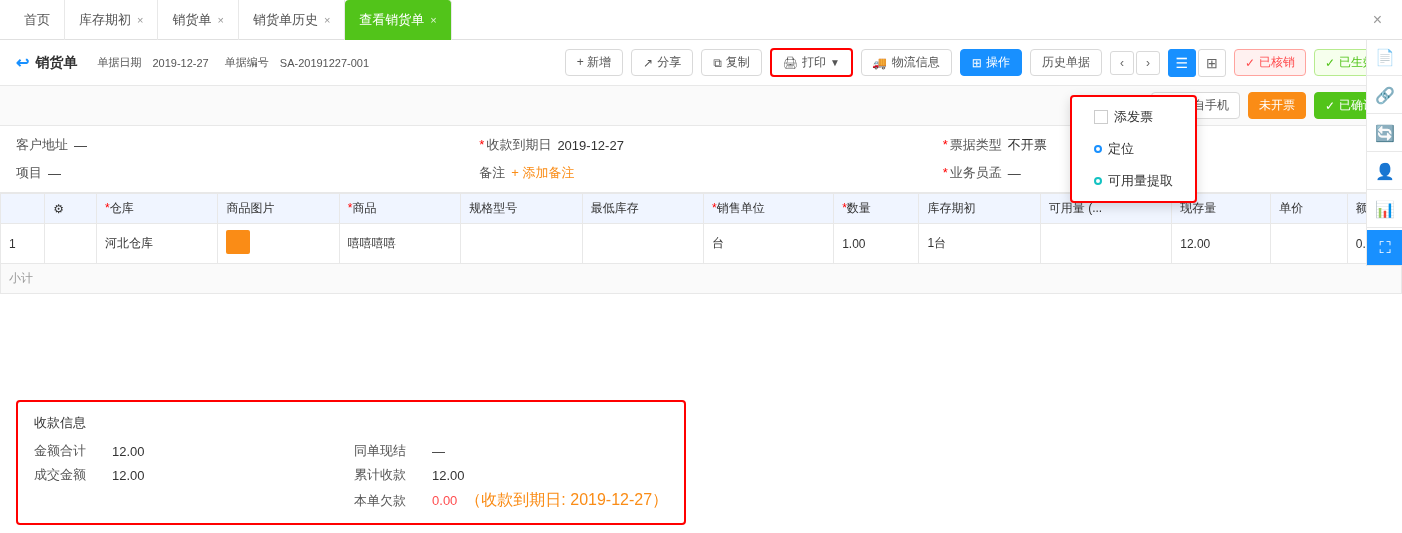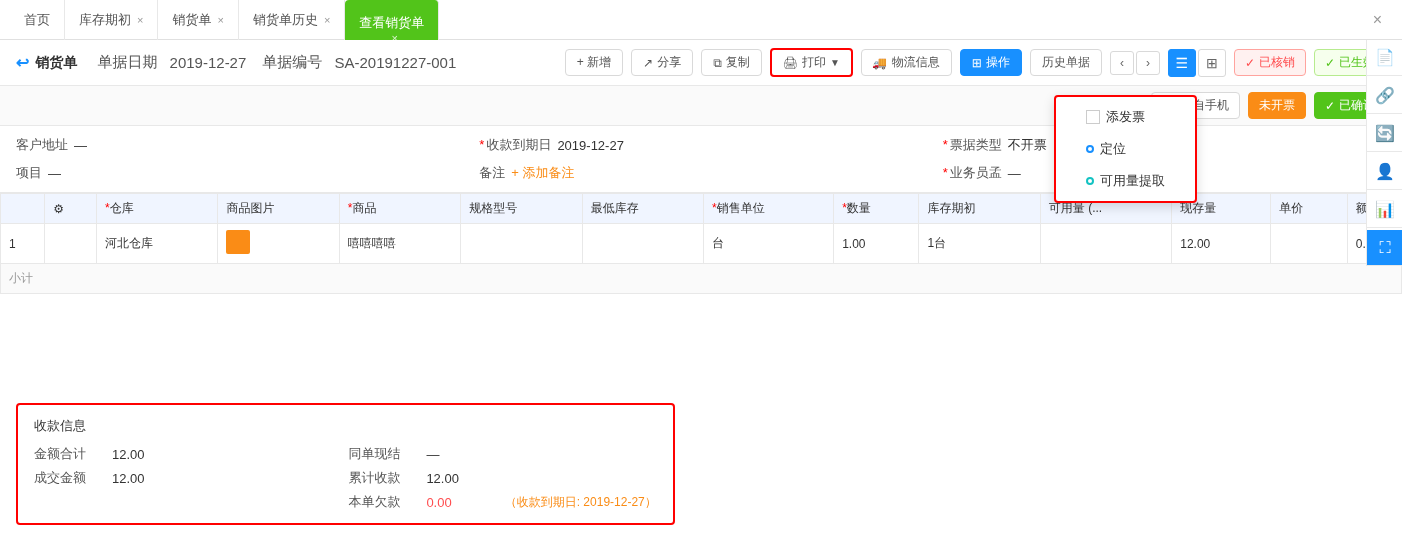--- a/index.html
+++ b/index.html
@@ -13,39 +13,39 @@
     }
     .tab-item {
       display: flex; align-items: center; padding: 14px 14px; height: 40px;
       cursor: pointer; font-size: 13px; color: #555; border-right: 1px solid #e8e8e8;
       white-space: nowrap;
     }
     .tab-item .close-btn {
       margin-left: 6px; color: #999; font-size: 11px; cursor: pointer;
     }
     .tab-item.highlight {
-      background: #52c41a; color: #fff; border-radius: 4px 4px 0 0; flex-direction: column;
+      background: #52c41a; color: #fff; border-radius: 4px 4px 0 0;
     }
     .tab-close-global {
       margin-left: auto; font-size: 16px; color: #999; cursor: pointer; padding: 0 10px;
     }
 
     
     .main-content {
       background: #fff; height: calc(533px - 40px); display: flex; flex-direction: column;
     }
 
     
     .doc-header {
       display: flex; align-items: center; padding: 8px 16px; border-bottom: 1px solid #e8e8e8;
       background: #fff;
     }
     .doc-title { display: flex; align-items: center; gap: 6px; font-weight: bold; color: #333; font-size: 14px; }
     .doc-title-icon { color: #1890ff; font-size: 16px; }
-    .doc-meta { display: flex; align-items: center; gap: 16px; margin-left: 20px; font-size: 15px; color: #555; }
+    .doc-meta { display: flex; align-items: center; gap: 16px; margin-left: 20px; font-size: 11px; color: #555; }
     .doc-meta span { display: flex; align-items: center; gap: 4px; }
     .toolbar-right { margin-left: auto; display: flex; align-items: center; gap: 8px; }
     .toolbar-btn {
       display: flex; align-items: center; gap: 4px; padding: 4px 11px;
       border: 1px solid #d9d9d9; border-radius: 4px; cursor: pointer;
       background: #fff; font-size: 12px; color: #555; white-space: nowrap;
     }
     .toolbar-btn.active-btn { background: #1890ff; color: #fff; border-color: #1890ff; }
     .toolbar-btn.red-border { border: 2px solid red; }
     .status-badge {
@@ -95,21 +95,21 @@
     .bottom-field { display: flex; align-items: center; gap: 8px; font-size: 13px; }
     .bottom-label { color: #555; width: 70px; }
     .bottom-value { color: #333; }
     .bottom-value.orange { color: #fa8c16; }
     .bottom-value.red { color: #ff4d4f; }
 
     
     .dropdown-menu {
       position: absolute; background: #fff; border: 2px solid red;
       border-radius: 4px; box-shadow: 0 4px 12px rgba(0,0,0,0.15);
-      z-index: 100; min-width: 120px; padding: 4px 16px;
+      z-index: 100; min-width: 120px; padding: 4px 8px;
       top: 100px; right: 100px;
     }
     .dropdown-item {
       display: flex; align-items: center; gap: 6px; padding: 7px 14px;
       cursor: pointer; font-size: 13px; color: #333;
     }
     .dropdown-item .dot { width: 8px; height: 8px; border-radius: 50%; display: inline-block; }
     .dot-blue { background: #1890ff; }
     .dot-teal { background: #13c2c2; }
 
@@ -337,21 +337,21 @@
             <span class="bottom-label">成交金额</span>
             <span class="bottom-value">12.00</span>
           </div>
           <div class="bottom-field">
             <span class="bottom-label">累计收款</span>
             <span class="bottom-value">12.00</span>
           </div>
           <div class="bottom-field" style="grid-column: 2;">
             <span class="bottom-label">本单欠款</span>
             <span class="bottom-value red">0.00</span>
-            <span class="bottom-value orange" style="font-size:12px;margin-left:45px;">（收款到期日: 2019-12-27）</span>
+            <span class="bottom-value orange" style="font-size:16px;">（收款到期日: 2019-12-27）</span>
           </div>
         </div>
       </div>
     </div>
 
   </div>
 
   <div class="dropdown-menu" style="top: 95px; right: 205px;">
     <div class="dropdown-item">
       <span style="width:14px;height:14px;border:1px solid #ccc;display:inline-block;background:#fff;"></span>

